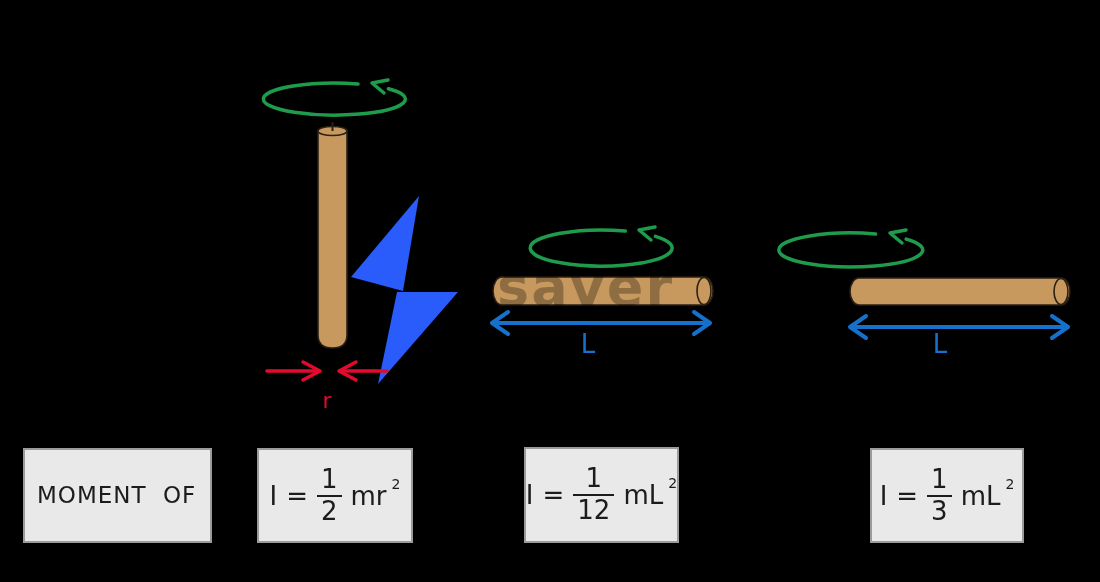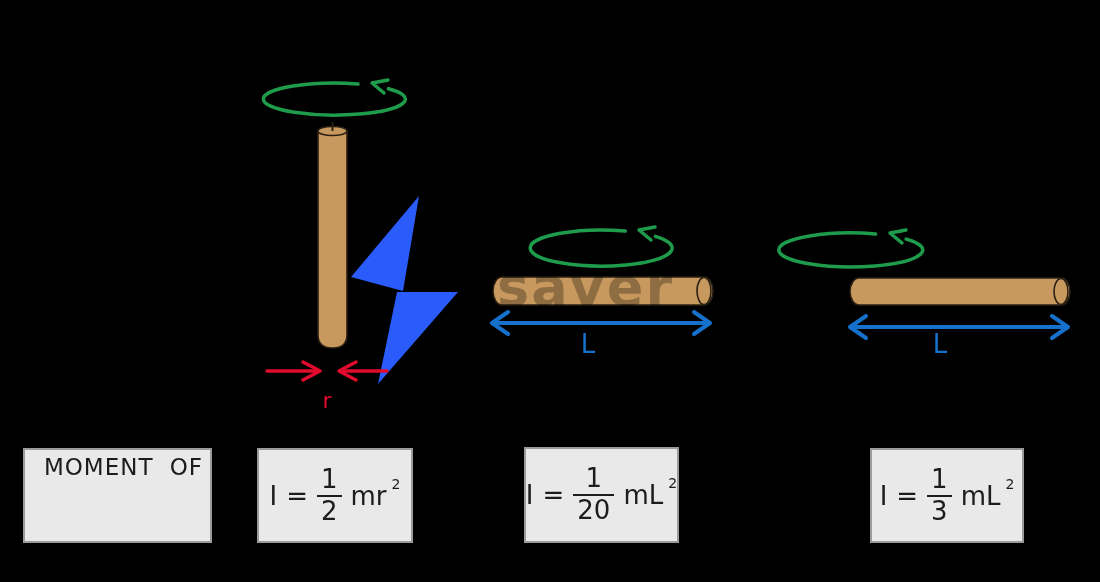--- a/index.html
+++ b/index.html
@@ -26,21 +26,21 @@
 
   
   .box{
     position:absolute;
     background:var(--box_fill,#e9e9e9);
     border:2px solid var(--box_border,#9b9b9b);
     box-sizing:border-box;
     color:var(--ink,#1c1c1c);
   }
   .caption-box{
-    display:flex;flex-direction:row;justify-content:center;
+    display:flex;flex-direction:column;justify-content:center;
     padding-left:12px;
     font-size:23px;letter-spacing:1px;word-spacing:8px;line-height:1.5;
   }
   .formula{
     display:flex;align-items:center;justify-content:center;
     height:100%;gap:9px;font-size:26px;
   }
   .frac{display:inline-flex;flex-direction:column;align-items:center;line-height:1.15;}
   .frac .den{border-top:2.5px solid var(--ink,#1c1c1c);padding:0 4px;}
   .frac .num{padding:0 4px;}
@@ -126,21 +126,21 @@
       <sup>2</sup>
     </div>
   </div>
 
   <div class="box" style="left:524px;top:447px;width:155px;height:96px;">
     <div class="formula">
       <span>I</span>
       <span>=</span>
       <span class="frac">
         <span class="num">1</span>
-        <span class="den">20</span>
+        <span class="den">12</span>
       </span>
       <span>mL</span>
       <sup>2</sup>
     </div>
   </div>
 
   <div class="box" style="left:870px;top:448px;width:154px;height:95px;">
     <div class="formula">
       <span>I</span>
       <span>=</span>

